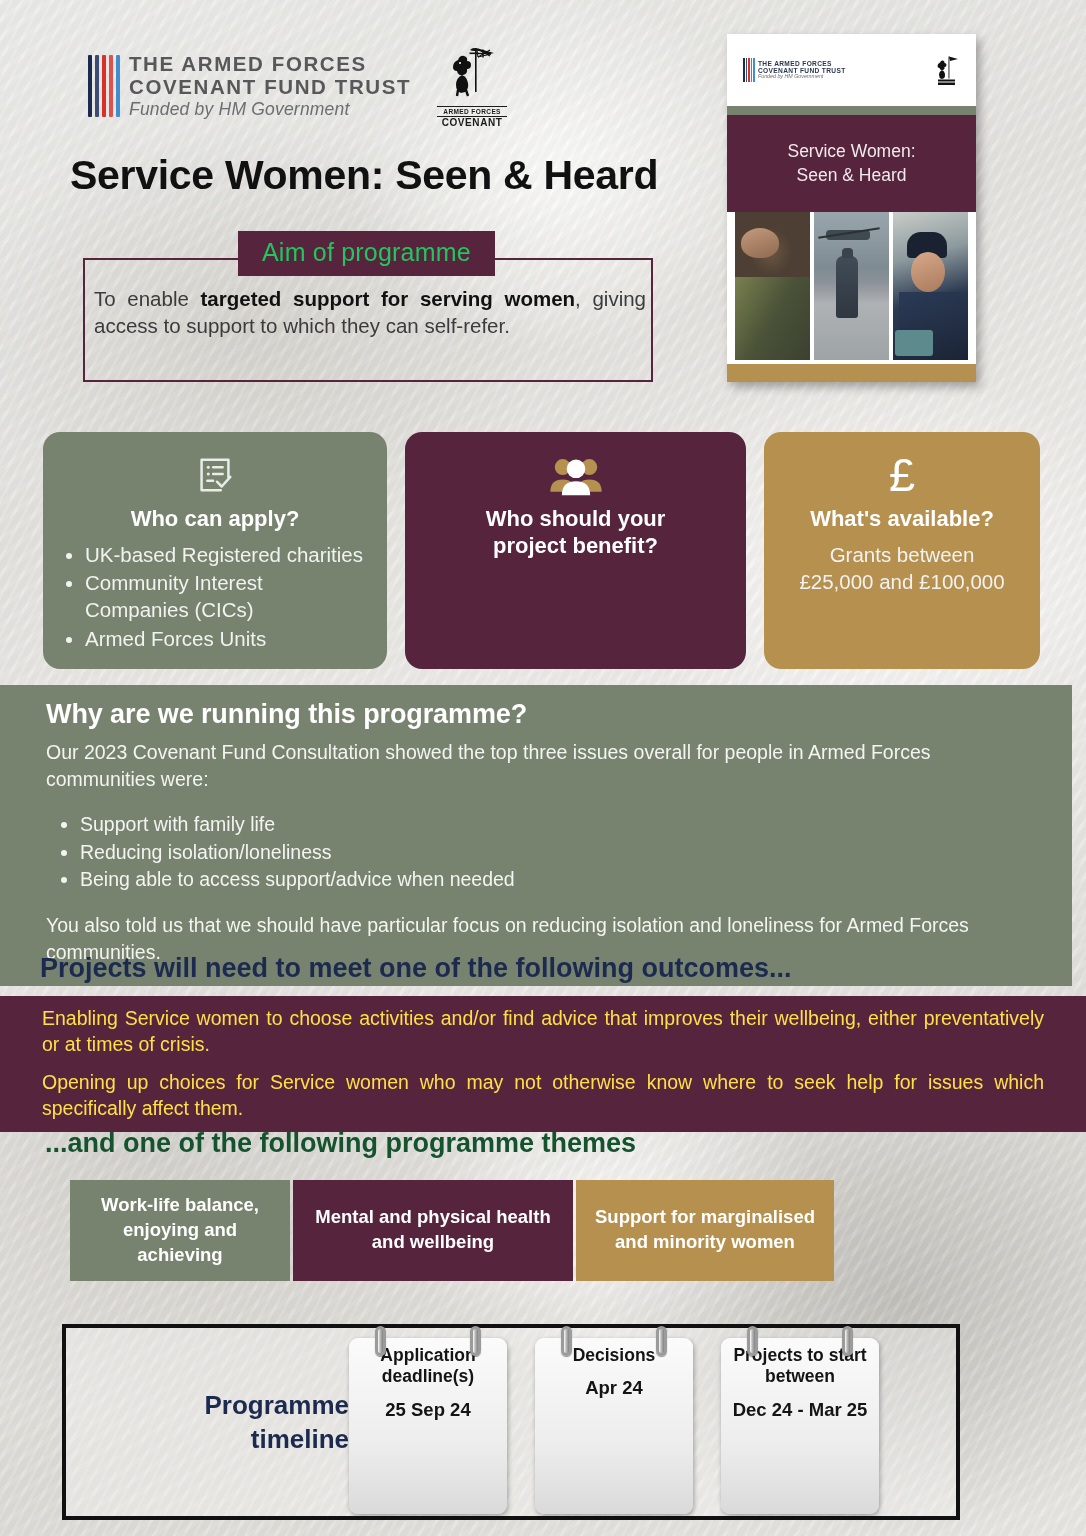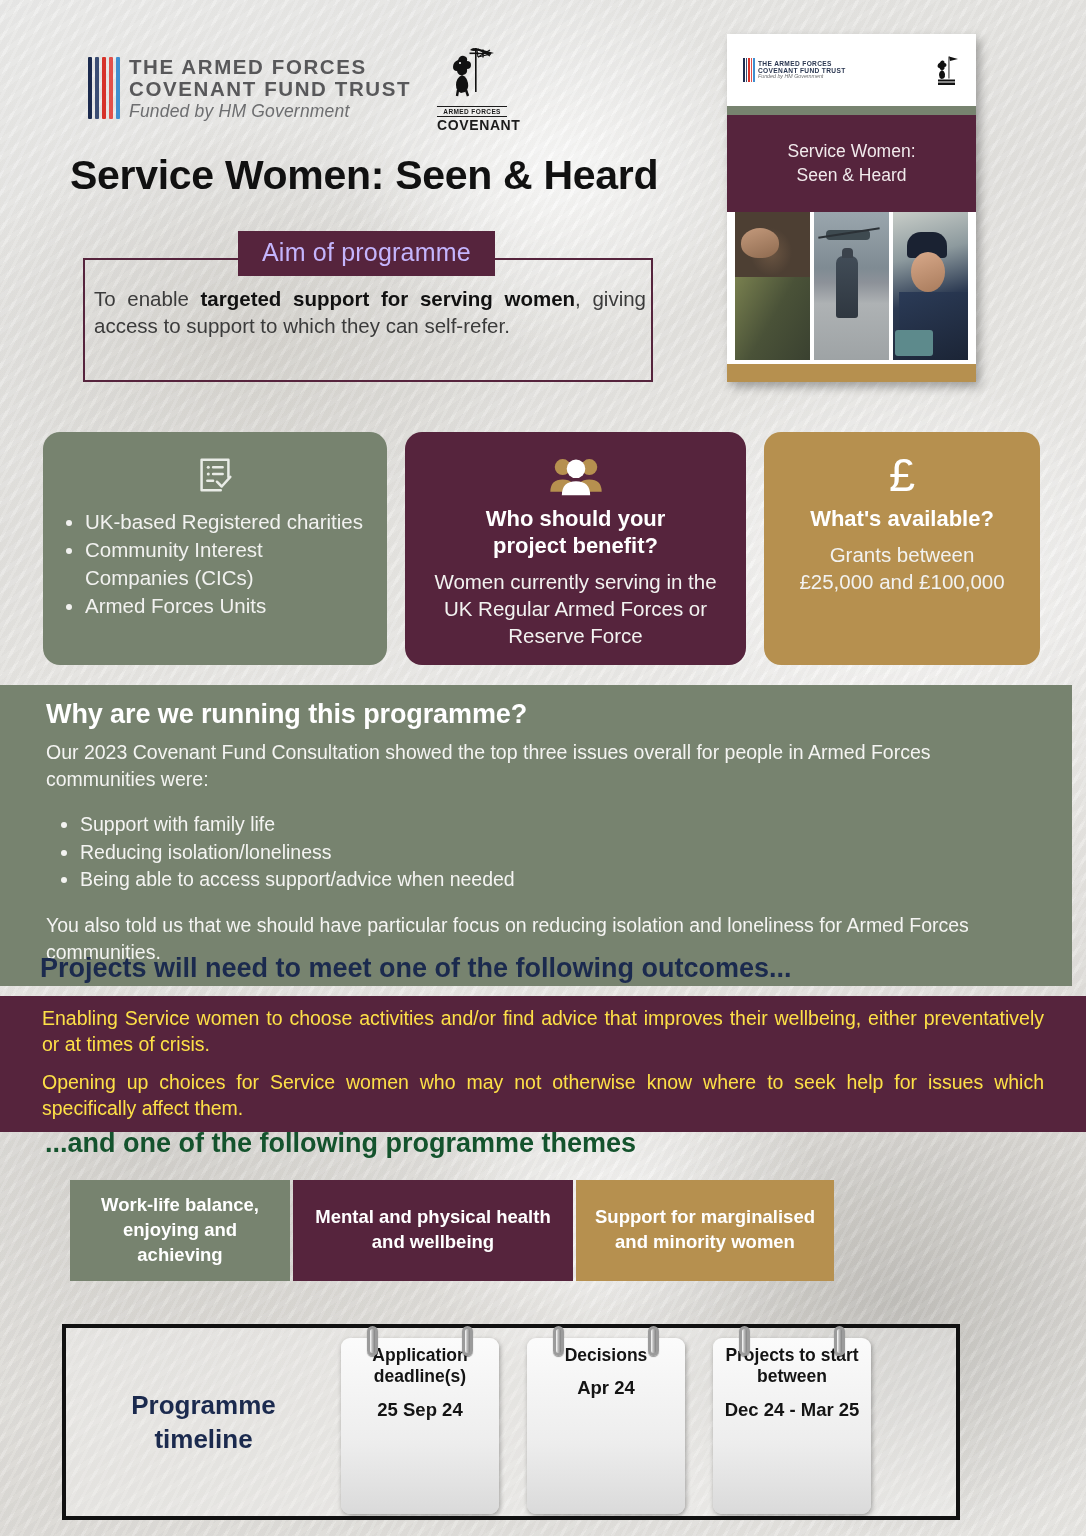--- a/index.html
+++ b/index.html
@@ -62,21 +62,21 @@
   .cfl-l3 {
     font-style: italic;
     font-size: 17.5px;
     color: #6d6e70;
     letter-spacing: 0.2px;
     margin-top: 2px;
   }
   .afc-logo { text-align: center; width: 70px; }
   .afc-logo svg { display: block; margin: 0 auto; }
   .afc-l1 { font-size: 6.5px; font-weight: bold; letter-spacing: 0.4px; color: #1b1b1b; border-top: 1.5px solid #1b1b1b; border-bottom: 1px solid #1b1b1b; padding: 1px 0; }
-  .afc-l2 { font-size: 14px; font-weight: bold; letter-spacing: 0.6px; color: #1b1b1b; }
+  .afc-l2 { font-size: 10px; font-weight: bold; letter-spacing: 0.6px; color: #1b1b1b; }
 
   
   #main-title {
     position: absolute;
     left: 70px; top: 152px;
     font-size: 41px;
     font-weight: bold;
     color: #111;
     letter-spacing: -0.3px;
     z-index: 3;
@@ -87,21 +87,21 @@
     position: absolute;
     left: 83px; top: 258px;
     width: 570px; height: 124px;
     border: 2px solid #56243D;
     z-index: 3;
   }
   #aim-label {
     position: absolute;
     left: 238px; top: 231px;
     background: #56243D;
-    color: #c4b5fd;
+    color: #22c55e;
     font-size: 25px;
     padding: 7px 24px 9px 24px;
     z-index: 4;
     letter-spacing: 0.2px;
   }
   #aim-text {
     position: absolute;
     left: 94px; top: 285px;
     width: 552px;
     font-size: 20.5px;
@@ -274,25 +274,26 @@
     left: 62px; top: 1324px;
     width: 898px; height: 196px;
     border: 4px solid #111;
     background: rgba(255,255,255,0.30);
     display: flex;
     align-items: center;
     z-index: 3;
   }
   #timeline-label {
     width: 275px;
-    text-align: center;
+    text-align: right;
     font-size: 26px;
     font-weight: bold;
     color: #1B2A4E;
     line-height: 1.32;
+    margin-left: 8px;
   }
   .cal-group { display: flex; gap: 28px; align-items: flex-start; padding-top: 8px; }
   .cal {
     position: relative;
     width: 158px; height: 176px;
     border-radius: 9px;
     background: linear-gradient(180deg, #fbfbfb 0%, #ededed 60%, #dadada 100%);
     box-shadow: 1px 2px 5px rgba(0,0,0,0.32);
     overflow: visible;
     display: flex;
@@ -438,20 +439,21 @@
   <div class="card green">
     <div class="card-icon">
       <svg width="46" height="46" viewBox="0 0 48 48" fill="none" stroke="#e9ece7" stroke-width="2.6" stroke-linecap="round" stroke-linejoin="round">
         <path d="M38 26 V8 H10 v32 h20"></path>
         <circle cx="17" cy="16" r="1.6" fill="#e9ece7" stroke="none"></circle>
         <circle cx="17" cy="23" r="1.6" fill="#e9ece7" stroke="none"></circle>
         <path d="M22 16 h10 M22 23 h10 M16 30 h6"></path>
         <path d="M26 31 l5 5 9-10"></path>
       </svg>
     </div>
+    <div class="card-title">Who can apply?</div>
     <ul class="card-body bullets">
       <li>UK-based Registered charities</li>
       <li>Community Interest Companies (CICs)</li>
       <li>Armed Forces Units</li>
     </ul>
   </div>
 
   <div class="card maroon">
     <div class="card-icon">
       <svg width="62" height="42" viewBox="0 0 70 46">
@@ -460,21 +462,20 @@
         <circle cx="50" cy="14" r="9" fill="#B6904F"></circle>
         <path d="M36 42 q0-14 14-14 q14 0 14 14z" fill="#B6904F"></path>
         <circle cx="35" cy="16" r="10.5" fill="#ffffff"></circle>
         <path d="M19 46 q0-16 16-16 q16 0 16 16z" fill="#ffffff"></path>
       </svg>
     </div>
     <div class="card-title">
       <div>Who should your</div>
       <div>project benefit?</div>
     </div>
-    <div class="card-body">Women currently serving in the UK Regular Armed Forces or Reserve Force</div>
   </div>
 
   <div class="card gold">
     <div class="card-icon">
       <span class="pound">£</span>
     </div>
     <div class="card-title">What's available?</div>
     <div class="card-body">
       <div>Grants between</div>
       <div>£25,000 and £100,000</div>

